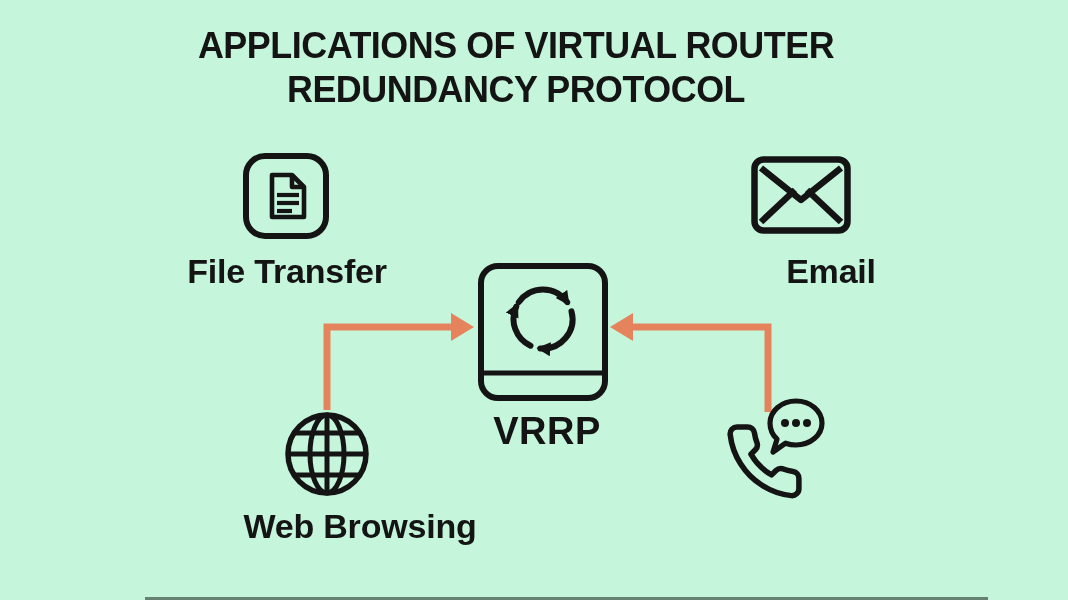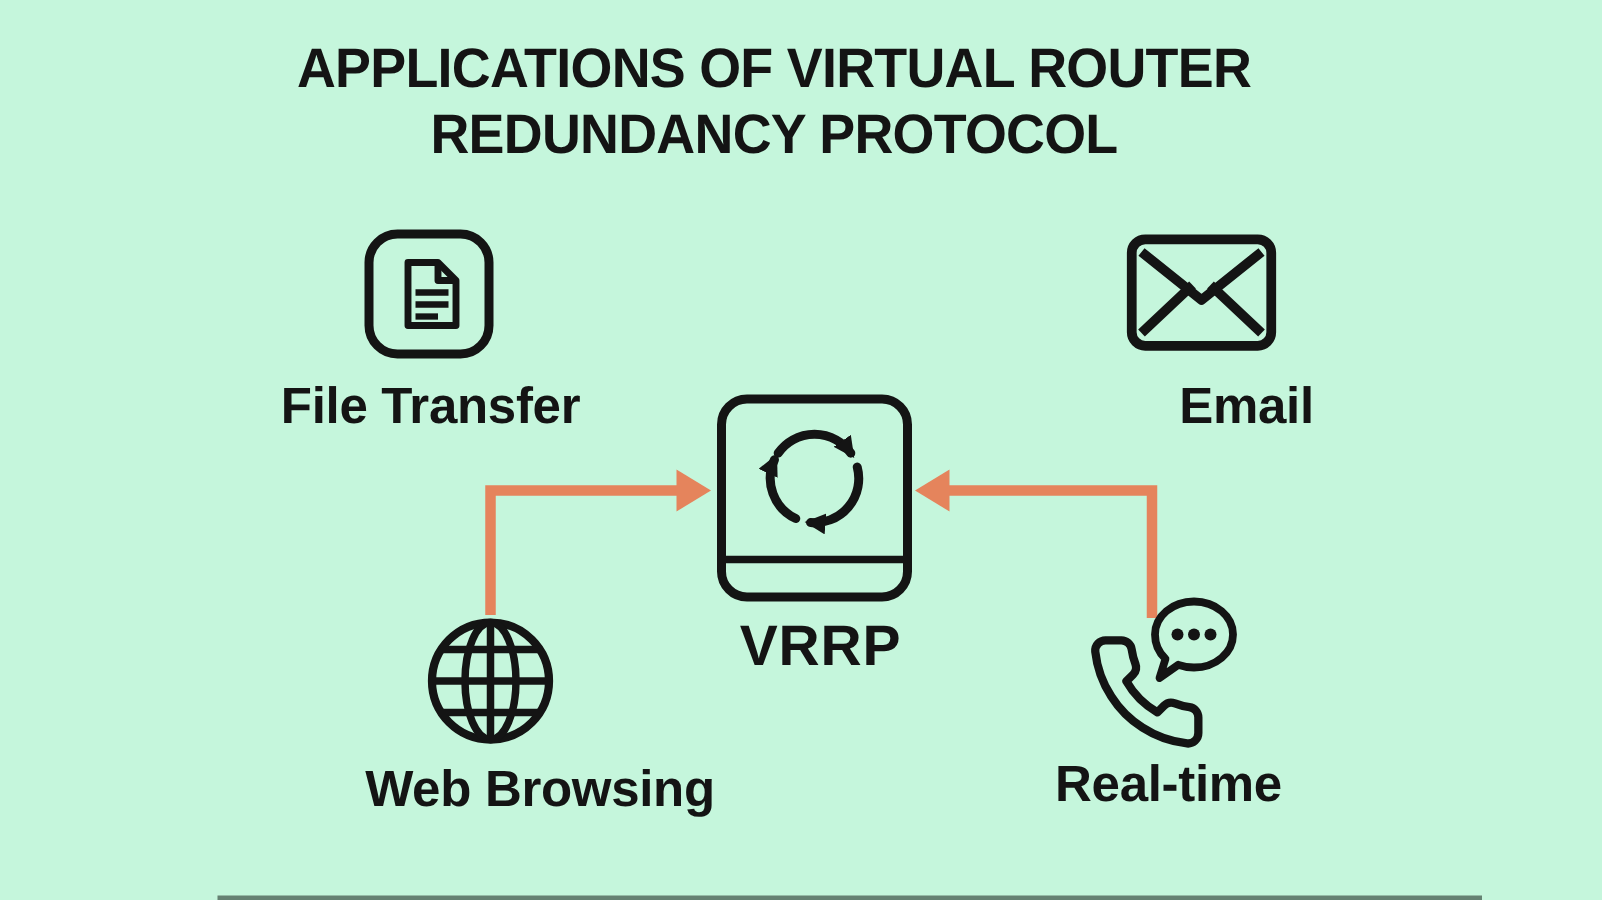--- a/index.html
+++ b/index.html
@@ -103,18 +103,17 @@
   <svg style="left:722px;top:394px;" width="112" height="112" viewBox="0 0 112 112">
     <g transform="translate(1,26) scale(3.45)">
       <path class="ink-stroke" stroke-width="1.6" stroke-linejoin="round" stroke-linecap="round" d="M22 16.92v3a2 2 0 0 1-2.18 2 19.79 19.79 0 0 1-8.63-3.07 19.5 19.5 0 0 1-6-6A19.79 19.79 0 0 1 2.08 4.18 2 2 0 0 1 4.11 2h3a2 2 0 0 1 2 1.72c.12.81.37 1.94.72 2.81a2 2 0 0 1-.45 2.11L8.09 9.91a16 16 0 0 0 6 6l1.27-1.27a2 2 0 0 1 2.11-.45c.87.35 2 .6 2.81.72A2 2 0 0 1 22 16.92z"></path>
     </g>
     <path class="ink-stroke" stroke-width="5.2" stroke-linejoin="round" d="M74,7 C88.4,7 100,16.8 100,29 C100,41.2 88.4,51 74,51 C70.3,51 66.8,50.4 63.6,49.2 L51,58 L55,45.2 C50.6,41.1 48,35.3 48,29 C48,16.8 59.6,7 74,7 Z"></path>
     <circle class="ink-fill" cx="63" cy="29" r="4"></circle>
     <circle class="ink-fill" cx="74" cy="29" r="4"></circle>
     <circle class="ink-fill" cx="85" cy="29" r="4"></circle>
   </svg>
   <div class="node-label two-line" style="left:779px;top:507px;">
-    <div>Real-time</div>
   </div>
 
   <div class="bottom-bar"></div>
 
 </div>
 
 </body></html>

